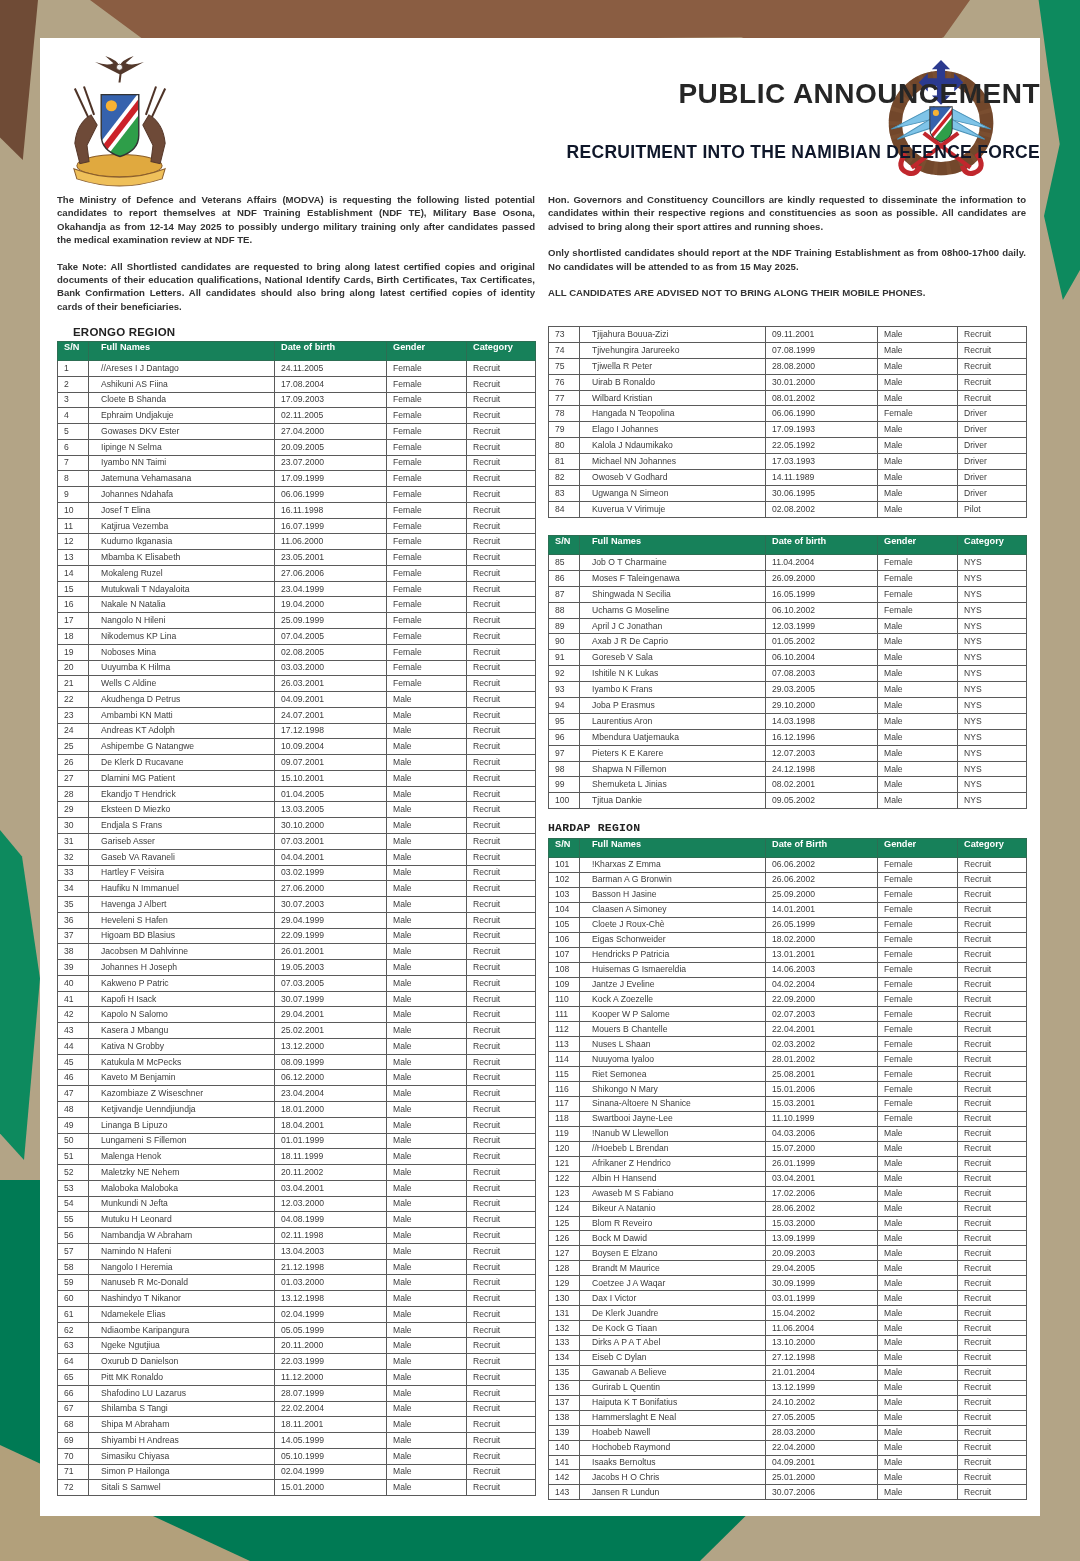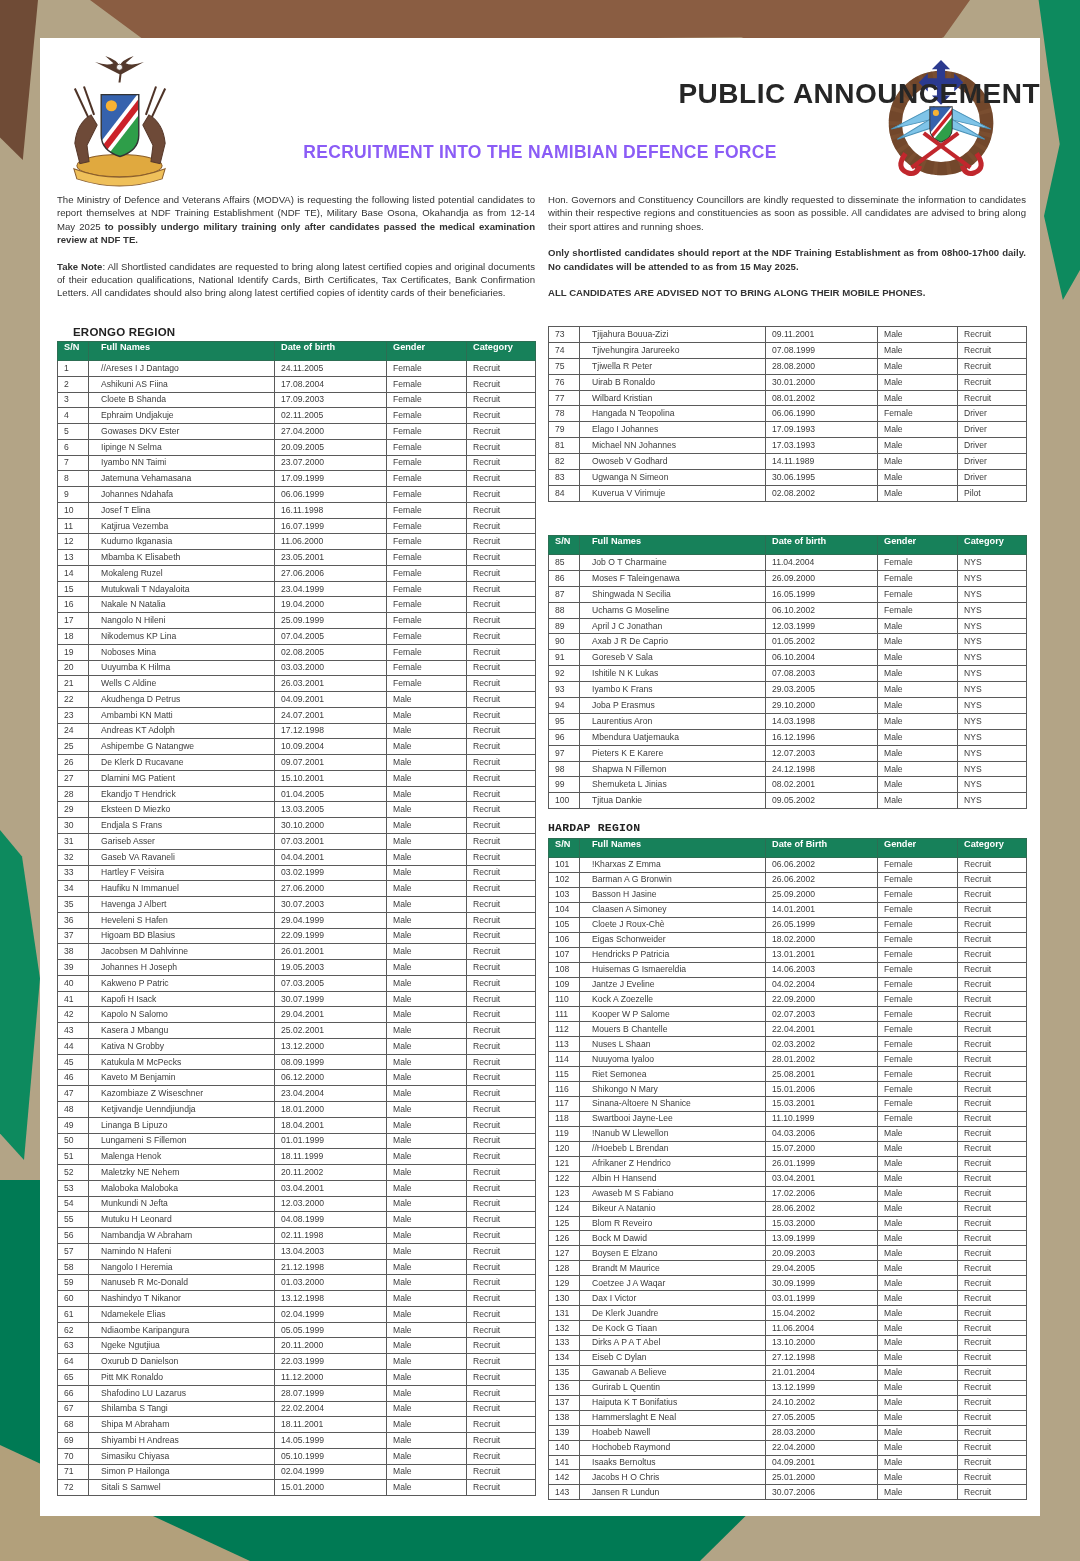--- a/index.html
+++ b/index.html
@@ -31,27 +31,27 @@
     clip-path:polygon(0 28%,0 100%,100% 100%);}
 
   #page{position:absolute;left:40px;top:38px;width:1000px;height:1478px;background:#ffffff;}
 
   .logo{position:absolute;}
   #logo-left{left:16px;top:16px;width:128px;height:134px;}
   #logo-right{left:834px;top:16px;width:134px;height:134px;}
 
   .title{position:absolute;top:40px;left:0;width:100%;text-align:right;
     font-size:28px;font-weight:bold;letter-spacing:.5px;color:#262626;}
-  .subtitle{position:absolute;top:104px;left:0;width:100%;text-align:center;
-    font-size:17.5px;font-weight:bold;letter-spacing:.3px;color:#8b5cf6;}
+  .subtitle{position:absolute;top:104px;left:0;width:100%;text-align:right;
+    font-size:17.5px;font-weight:bold;letter-spacing:.3px;color:#0f172a;}
 
   .intro{position:absolute;width:478px;}
   #intro-left{left:17px;top:155px;}
   #intro-right{left:508px;top:155px;}
-  .intro p{margin:0 0 13px;font-size:9.6px;line-height:13.4px;text-align:justify;color:#333;}
+  .intro p{margin:0 0 13px;font-size:9.6px;line-height:13.4px;text-align:justify;color:#333;font-weight:bold;}
   .intro p.b{font-weight:bold;}
 
   .region-heading{position:absolute;font-size:11.5px;font-weight:bold;color:#222;letter-spacing:.2px;}
   #erongo-heading{left:17px;top:288px;padding-left:16px;}
   #hardap-heading{left:508px;top:783px;font-family:Liberation Mono, monospace;}
 
   .tblwrap{position:absolute;width:478px;}
   #tbl-erongo-left{left:17px;top:303px;}
   #tbl-erongo-right{left:508px;top:288px;}
   #tbl-nys{left:508px;top:497px;}
@@ -742,20 +742,27 @@
             <td>Driver</td>
           </tr>
           <tr>
             <td>79</td>
             <td>Elago I Johannes</td>
             <td>17.09.1993</td>
             <td>Male</td>
             <td>Driver</td>
           </tr>
           <tr>
+            <td>80</td>
+            <td>Kalola J Ndaumikako</td>
+            <td>22.05.1992</td>
+            <td>Male</td>
+            <td>Driver</td>
+          </tr>
+          <tr>
             <td>81</td>
             <td>Michael NN Johannes</td>
             <td>17.03.1993</td>
             <td>Male</td>
             <td>Driver</td>
           </tr>
           <tr>
             <td>82</td>
             <td>Owoseb V Godhard</td>
             <td>14.11.1989</td>

